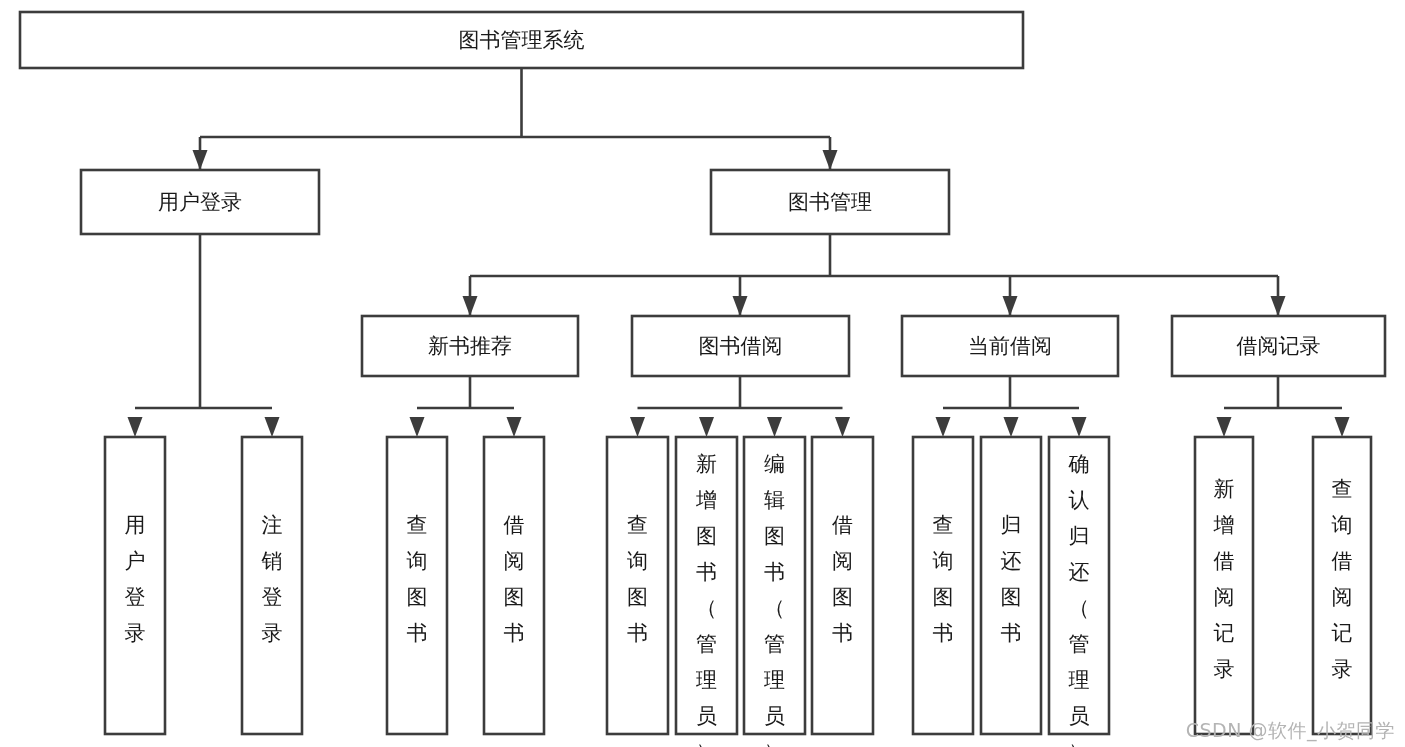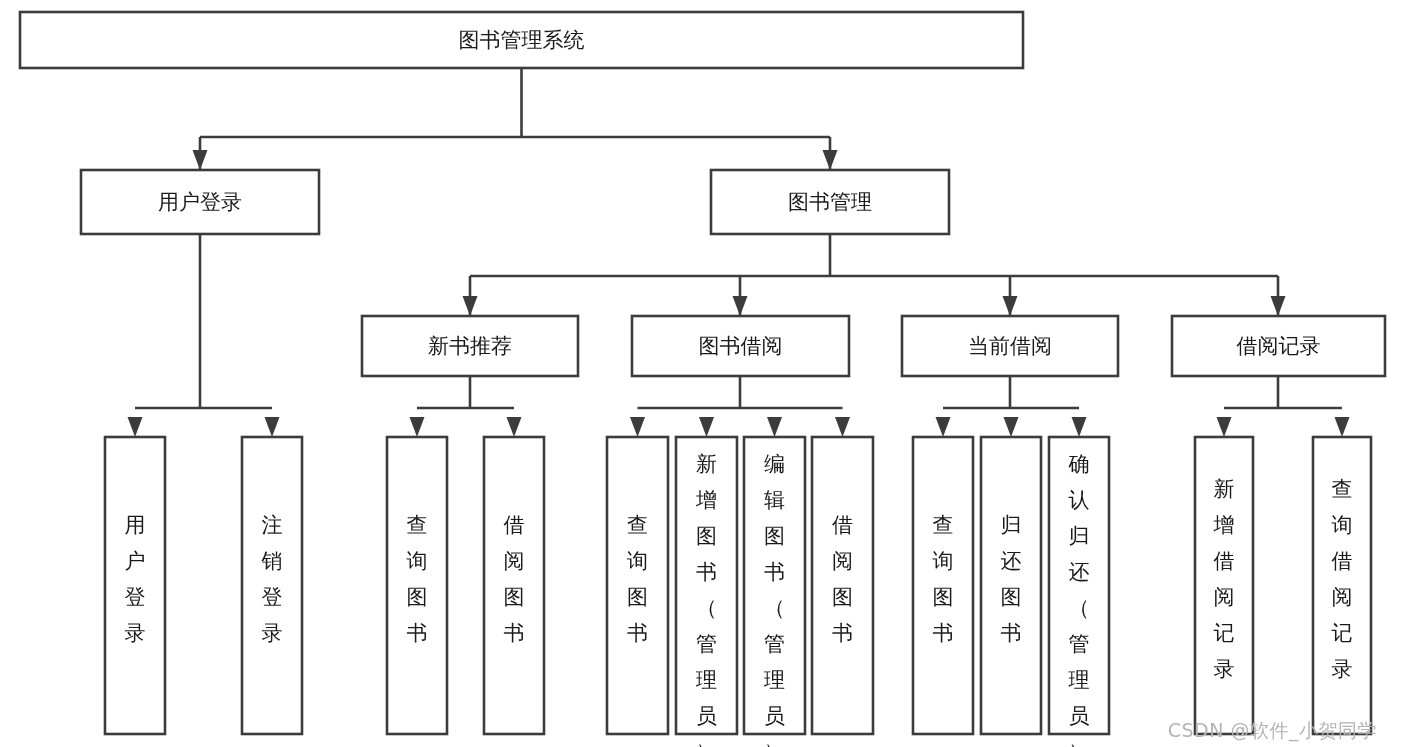--- a/index.html
+++ b/index.html
@@ -42,21 +42,21 @@
     stroke: #3c3c3c;
     stroke-width: 2.6;
     fill: none;
   }
   .arrow-head {
     fill: #3c3c3c;
     stroke: none;
   }
   .watermark {
     position: absolute;
-    right: 28px;
+    right: 10px;
     bottom: 3px;
     font-family: "DejaVu Sans", "Liberation Sans", sans-serif;
     font-size: 19px;
     color: #b4b4b4;
     white-space: nowrap;
     letter-spacing: 0.5px;
   }
 </style>
 </head>
 <body>

